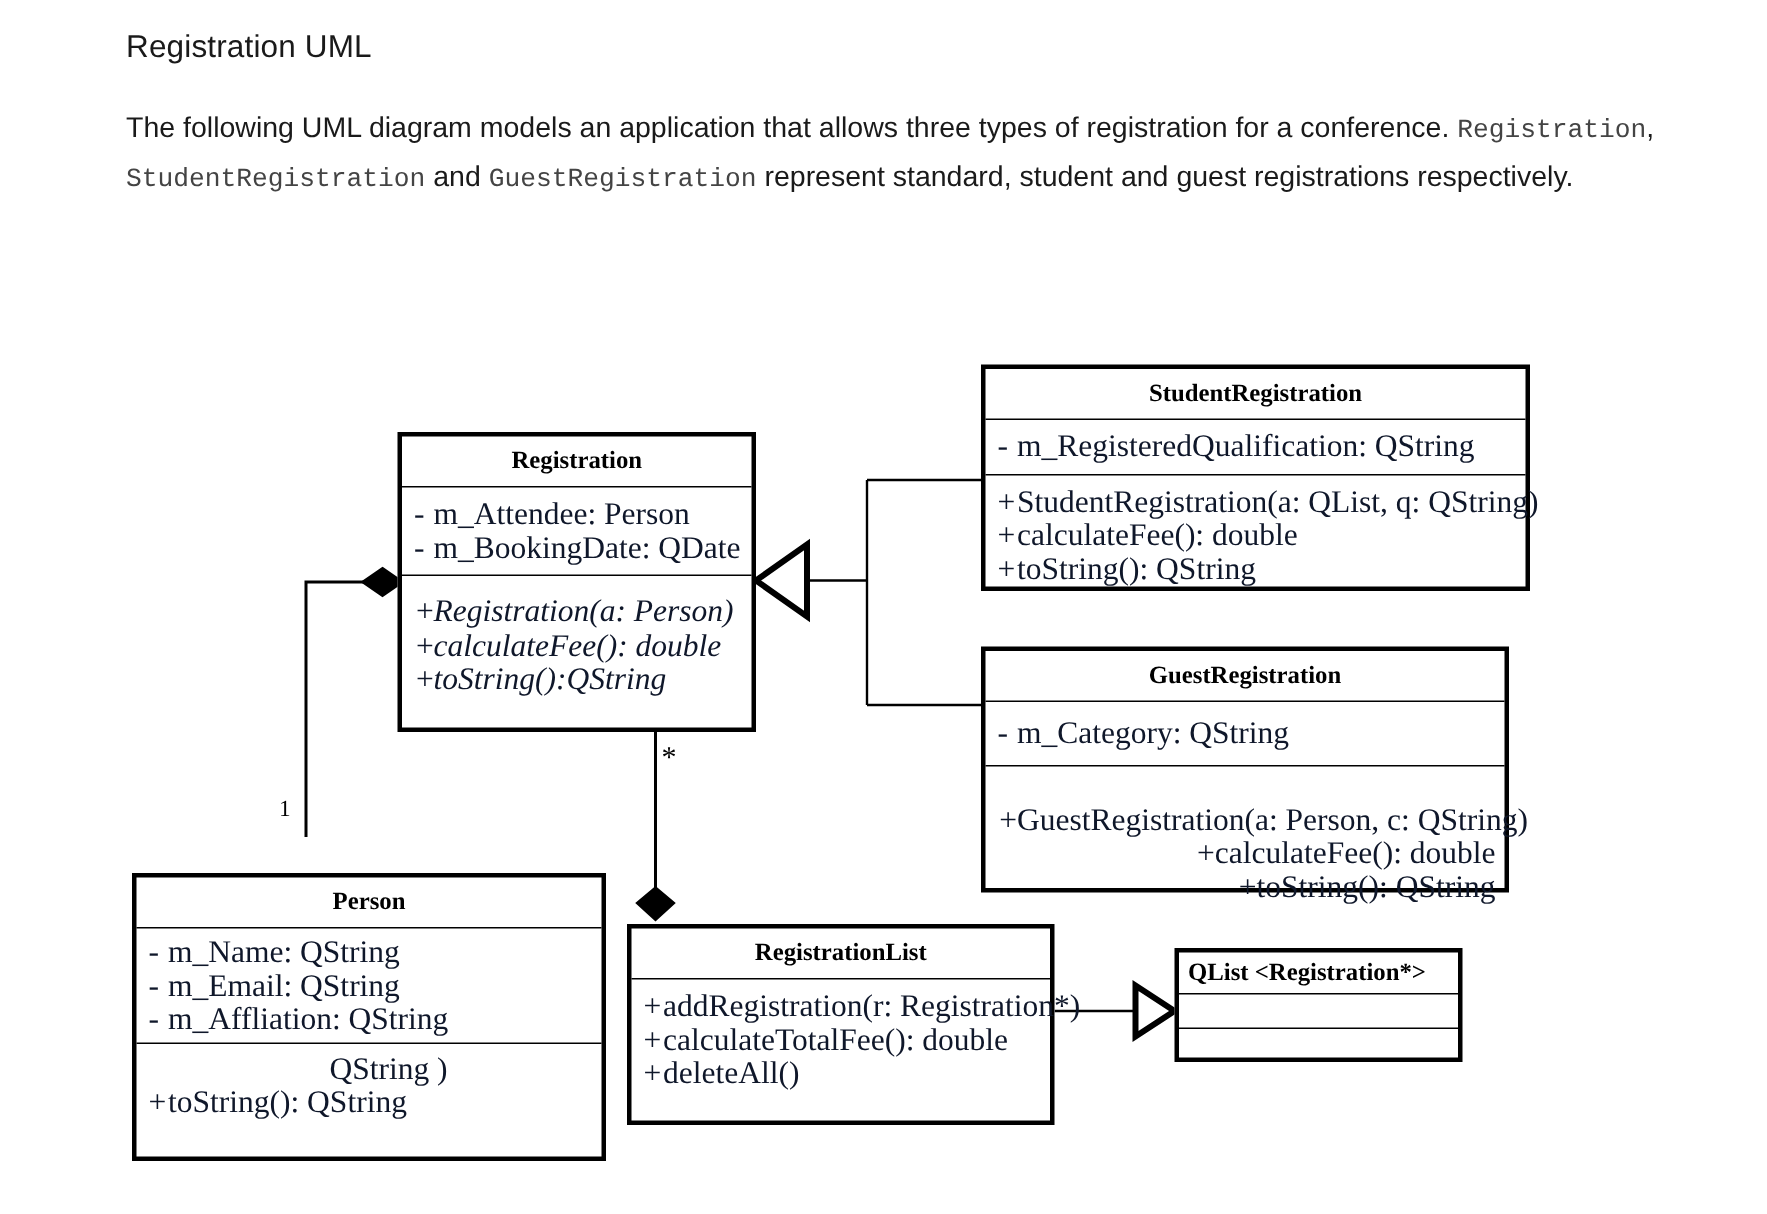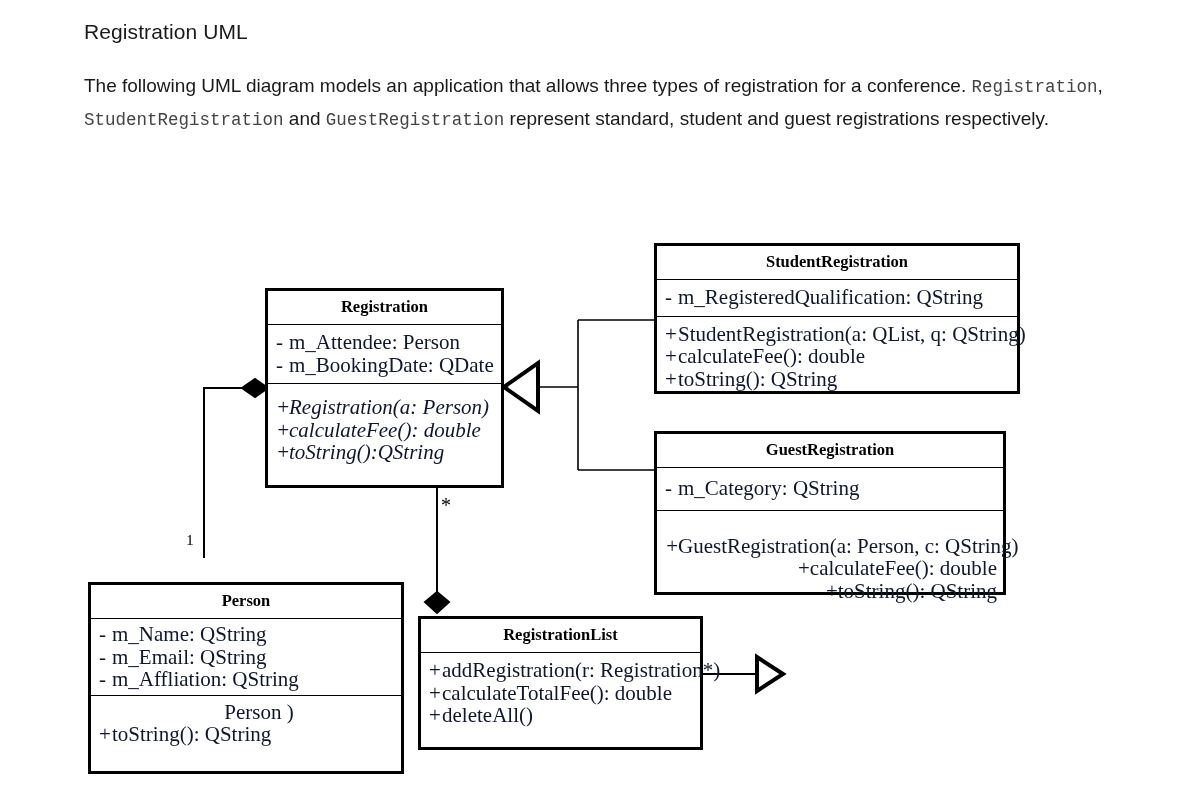--- a/index.html
+++ b/index.html
@@ -210,30 +210,37 @@
     <div class="uml-class" style="left:88px; top:558px; width:316px; height:192px;margin-top:24px;">
       <div class="uml-name">Person</div>
       <div class="uml-sep"></div>
       <div class="uml-compartment" style="padding-top:4px; padding-bottom:4px;">
         <div class="uml-member"><span class="vis">-</span><span>m_Name:  QString</span></div>
         <div class="uml-member"><span class="vis">-</span><span>m_Email: QString</span></div>
         <div class="uml-member"><span class="vis">-</span><span>m_Affliation: QString</span></div>
       </div>
       <div class="uml-sep"></div>
       <div class="uml-compartment" style="padding-top:5px;">
-        <div class="uml-member center" style="padding-left:24px;"><span>Person )</span></div>
+        <div class="uml-member center" style="padding-left:24px;"><span>QString )</span></div>
         <div class="uml-member"><span class="vis">+</span><span>toString(): QString</span></div>
       </div>
     </div>
 
     <div class="uml-class" style="left:418px; top:616px; width:285px; height:134px;">
       <div class="uml-name">RegistrationList</div>
       <div class="uml-sep"></div>
       <div class="uml-compartment" style="padding-top:6px;">
         <div class="uml-member"><span class="vis">+</span><span>addRegistration(r: Registration*)</span></div>
         <div class="uml-member"><span class="vis">+</span><span>calculateTotalFee(): double</span></div>
         <div class="uml-member"><span class="vis">+</span><span>deleteAll()</span></div>
       </div>
     </div>
 
+    <div class="uml-class" style="left:783px; top:632px; width:192px; height:76px;">
+      <div class="uml-name left" style="padding-top:3px; padding-bottom:4px;">QList &lt;Registration*&gt;</div>
+      <div class="uml-sep"></div>
+      <div class="uml-compartment empty"></div>
+      <div class="uml-sep"></div>
+      <div class="uml-compartment empty"></div>
+    </div>
 
   </div>
 </div>
 
 </body></html>

